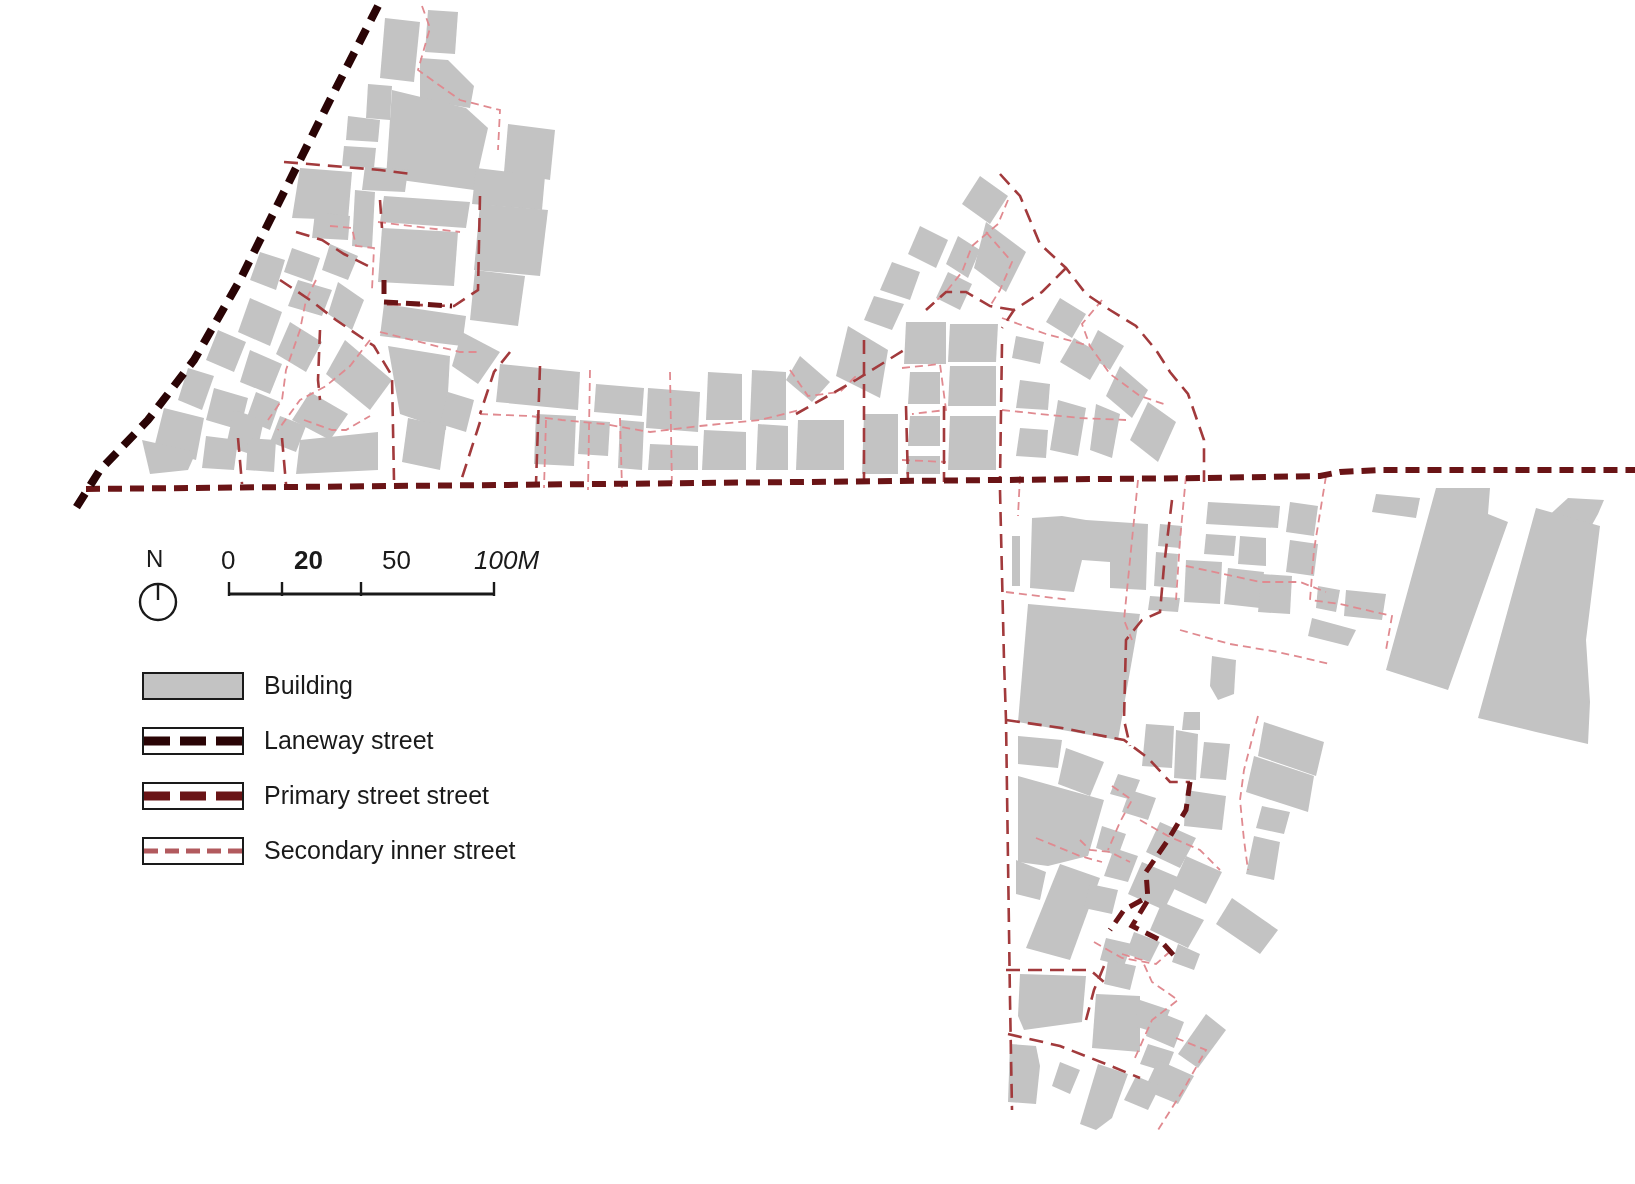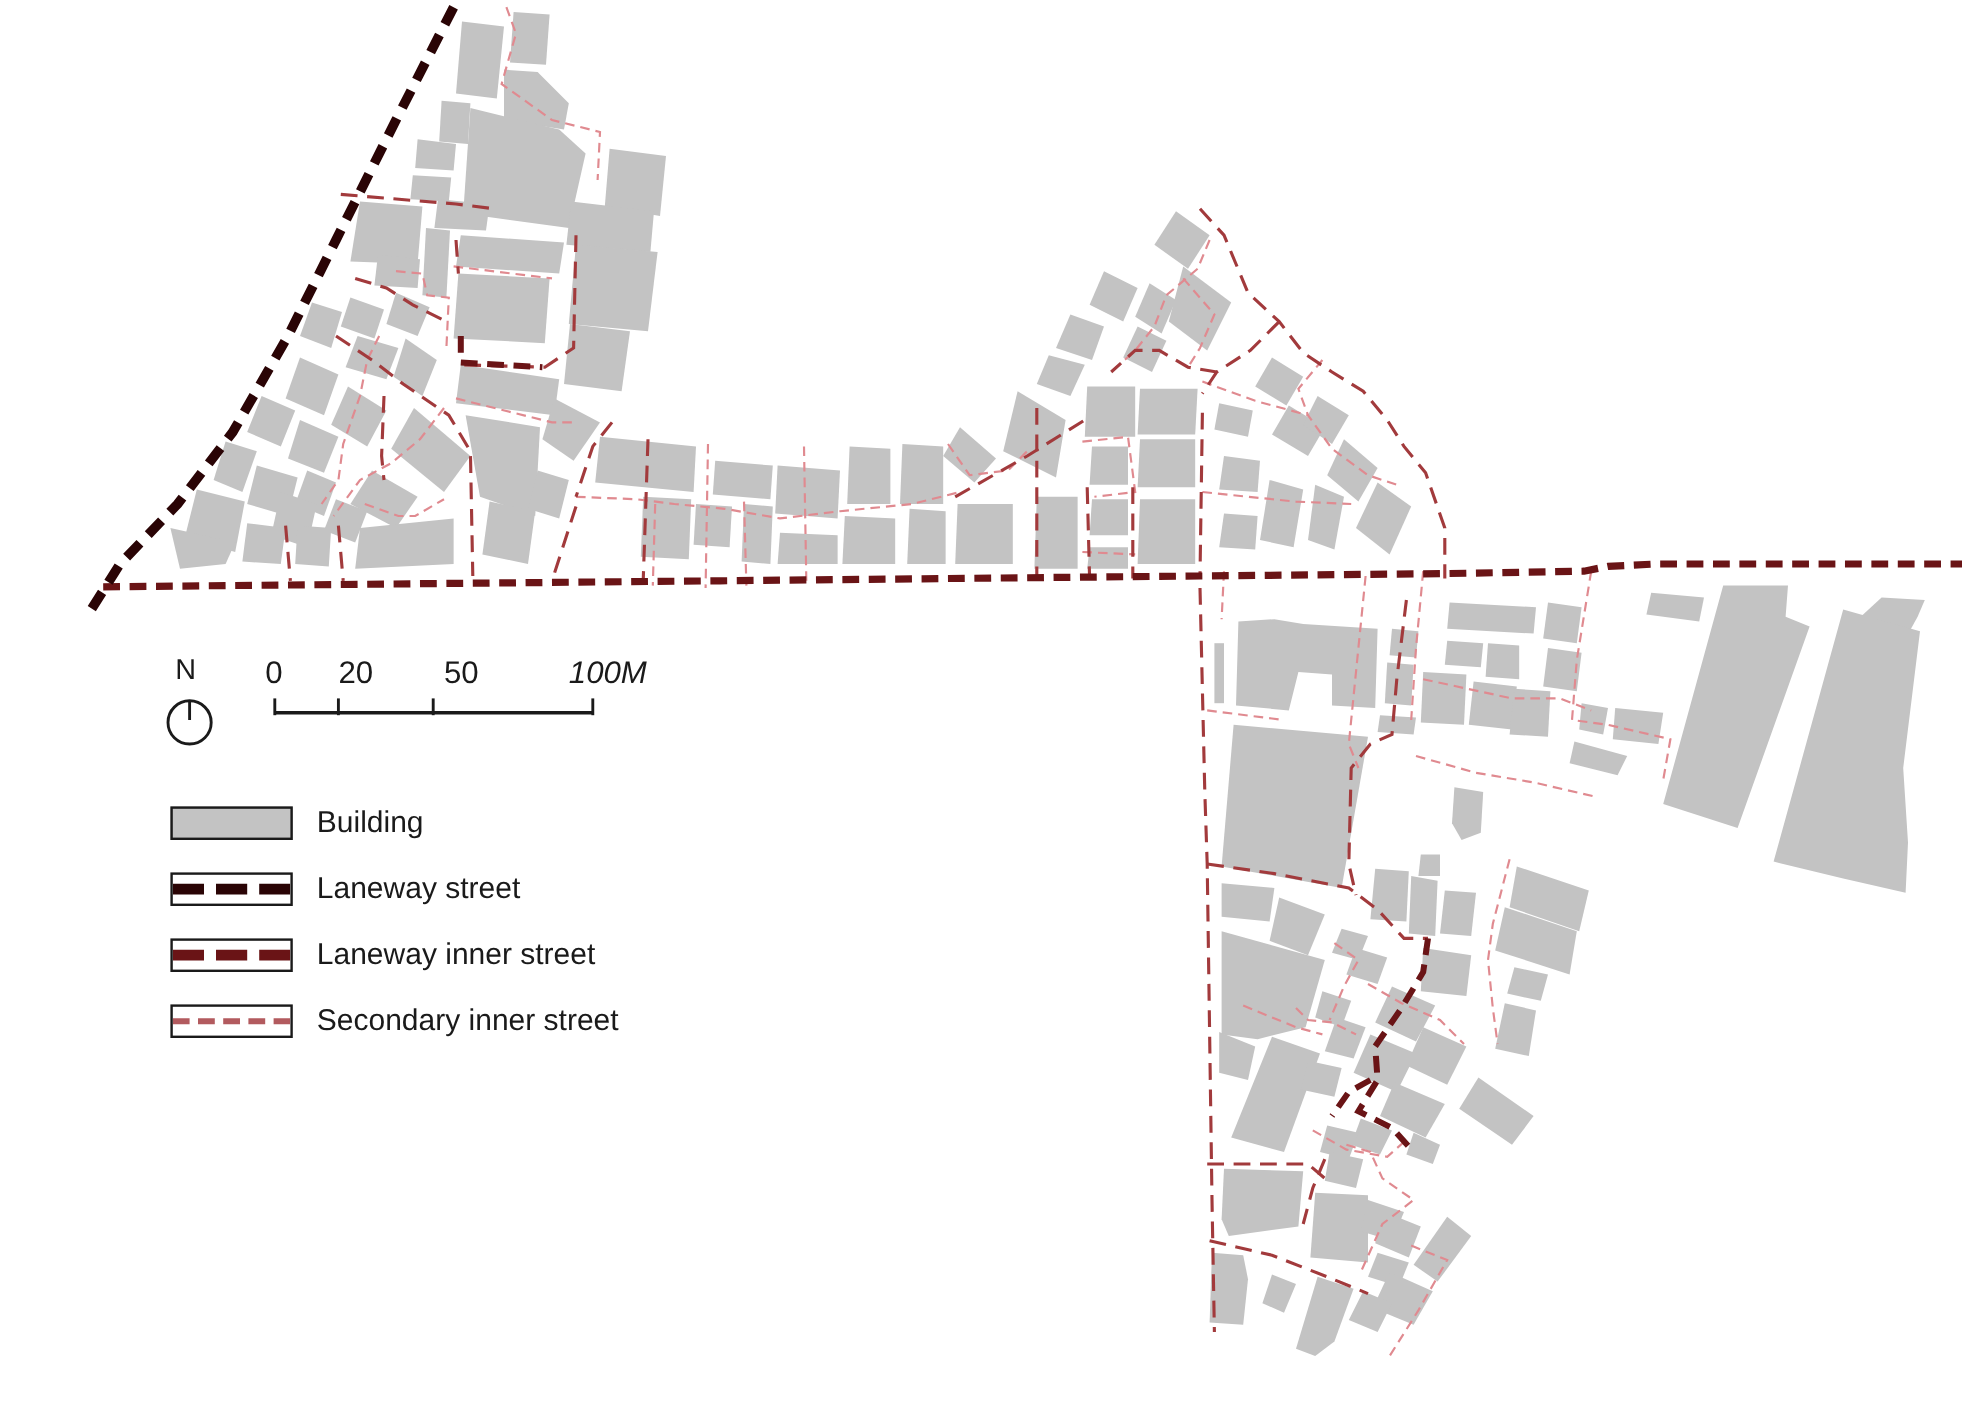--- a/index.html
+++ b/index.html
@@ -266,22 +266,22 @@
     <line x1="229" y1="582" x2="229" y2="596" stroke="#1a1a1a" stroke-width="2.4"></line>
     <line x1="282" y1="582" x2="282" y2="596" stroke="#1a1a1a" stroke-width="2.4"></line>
     <line x1="361" y1="582" x2="361" y2="596" stroke="#1a1a1a" stroke-width="2.4"></line>
     <line x1="494" y1="582" x2="494" y2="596" stroke="#1a1a1a" stroke-width="2.4"></line>
   </g>
 </svg>
 
 <div class="overlay north-label">N</div>
 
 <span class="scale-label" style="left:221px;">0</span>
-<span class="scale-label" style="left:282px;">20</span>
-<span class="scale-label" style="left:370px;">50</span>
+<span class="scale-label" style="left:294px;font-weight:bold;">20</span>
+<span class="scale-label" style="left:382px;">50</span>
 <span class="scale-label" style="left:474px;font-style:italic;">100M</span>
 
 <div class="legend">
   <div class="legend-row">
     <div class="legend-swatch" style="background:#c3c3c3;"></div>
     <span class="legend-label">Building</span>
   </div>
   <div class="legend-row">
     <div class="legend-swatch">
       <svg viewBox="0 0 98 24">
@@ -289,21 +289,21 @@
         </svg>
     </div>
     <span class="legend-label">Laneway street</span>
   </div>
   <div class="legend-row">
     <div class="legend-swatch">
       <svg viewBox="0 0 98 24">
           <line x1="0" y1="12" x2="98" y2="12" stroke="#6a1416" stroke-width="9" stroke-dasharray="26 10"></line>
         </svg>
     </div>
-    <span class="legend-label">Laneway inner street</span>
+    <span class="legend-label">Primary street street</span>
   </div>
   <div class="legend-row">
     <div class="legend-swatch">
       <svg viewBox="0 0 98 24">
           <line x1="0" y1="12" x2="98" y2="12" stroke="#b25a5e" stroke-width="5" stroke-dasharray="14 7"></line>
         </svg>
     </div>
     <span class="legend-label">Secondary inner street</span>
   </div>
 </div>

